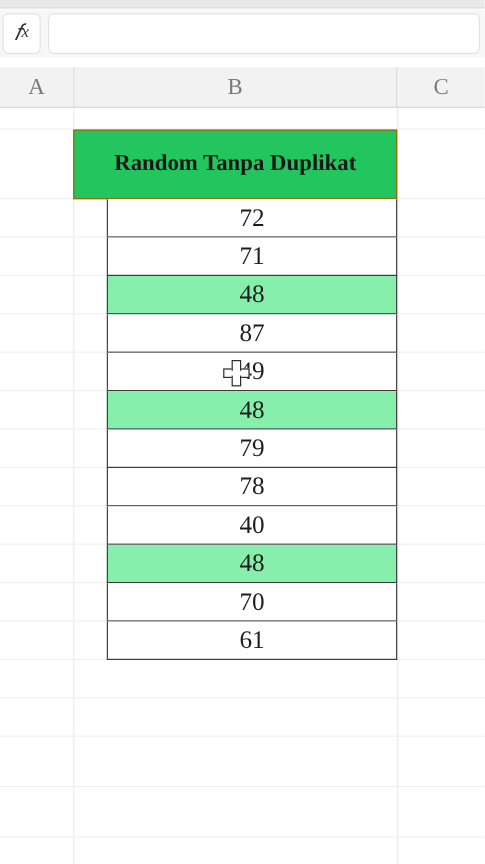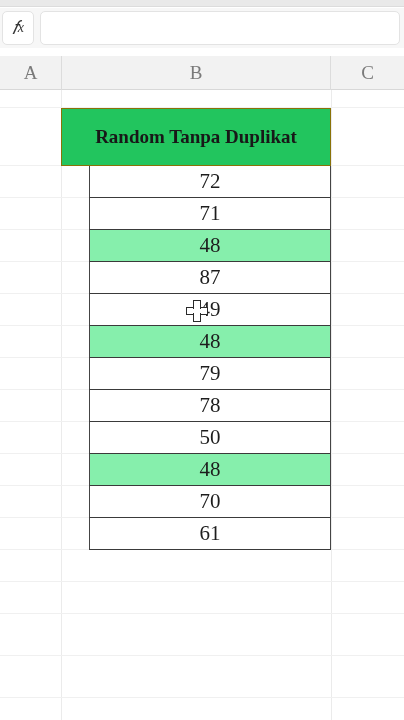--- a/index.html
+++ b/index.html
@@ -261,21 +261,21 @@
           <div class="data-cell highlight">
             <span>48</span>
           </div>
           <div class="data-cell">
             <span>79</span>
           </div>
           <div class="data-cell">
             <span>78</span>
           </div>
           <div class="data-cell">
-            <span>50</span>
+            <span>40</span>
           </div>
           <div class="data-cell highlight">
             <span>48</span>
           </div>
           <div class="data-cell">
             <span>70</span>
           </div>
           <div class="data-cell">
             <span>61</span>
           </div>

